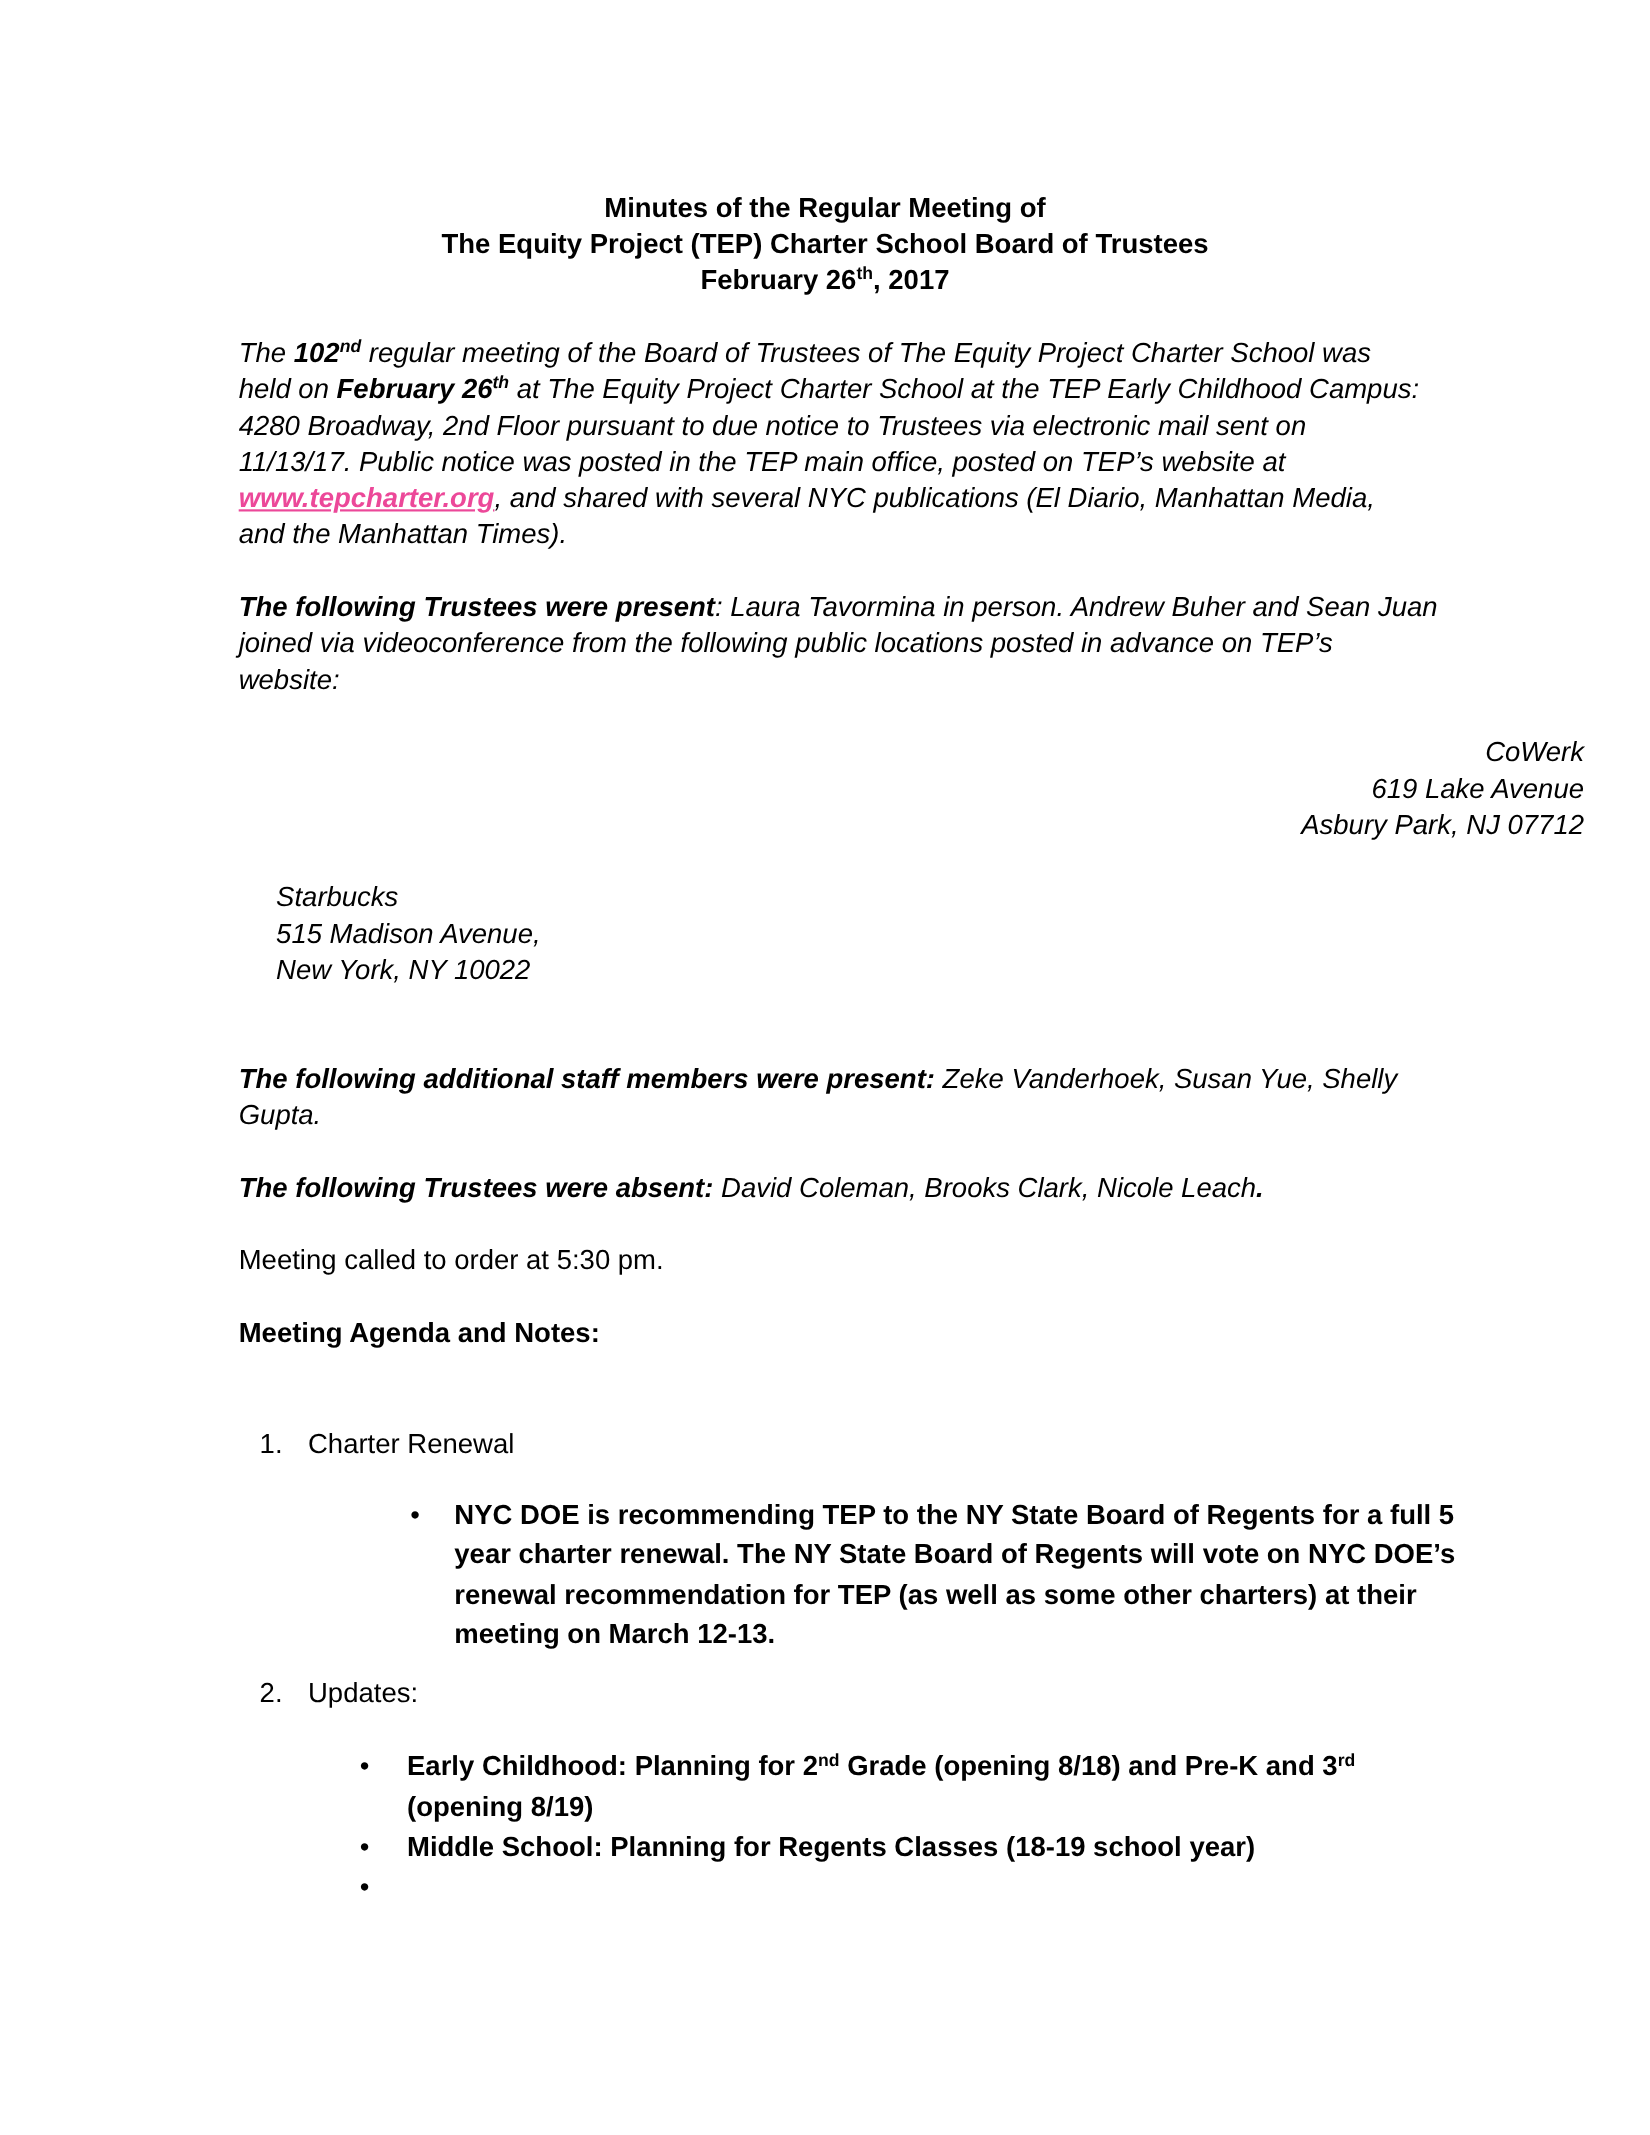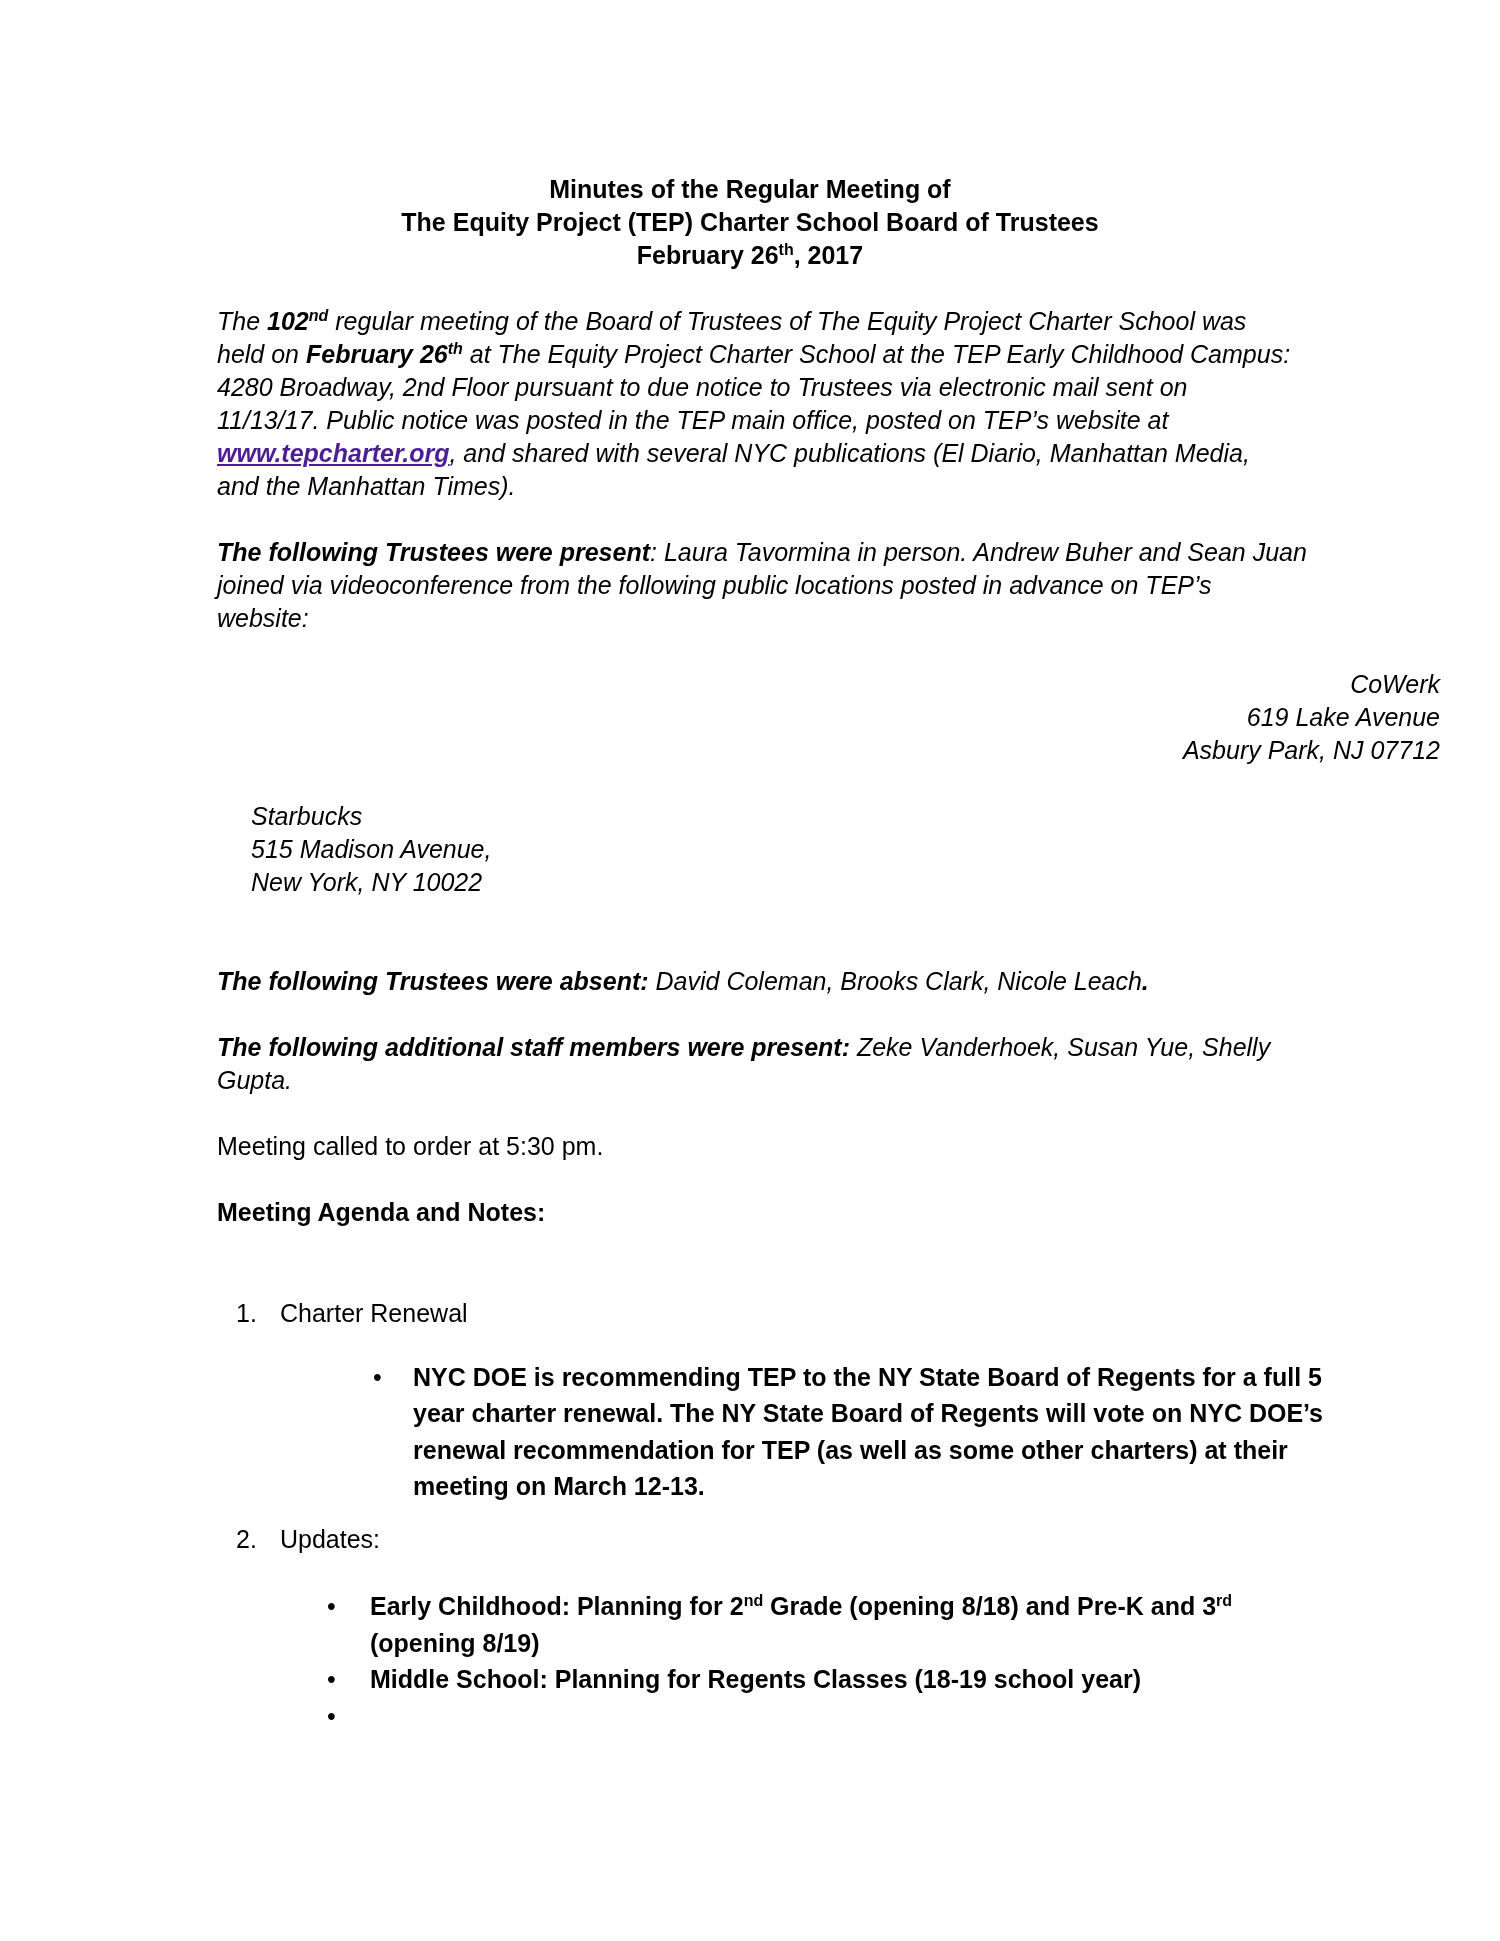--- a/index.html
+++ b/index.html
@@ -29,21 +29,21 @@
     .addr1 { padding-left: 30px; text-align: right; }
     .addr2 { padding-left: 34px; }
     sup {
       font-size: 16px;
       line-height: 0;
       vertical-align: baseline;
       position: relative;
       top: -9px;
     }
     a.doclink {
-      color: #4c1d95;
+      color: #ec4899;
       font-weight: bold;
       text-decoration: underline;
       cursor: pointer;
     }
     
     .list { line-height: 36.5px; }
     .num-item { display: flex; margin-left: 19px; }
     .num-item .num { width: 44px; flex: 0 0 44px; }
     .num-item-1 { margin-bottom: 27px; }
     .num-item-2 { margin-bottom: 31px; }
@@ -75,24 +75,24 @@
 website:</span></p>
 
   <p class="para pre addr1"><span>CoWerk
 619 Lake Avenue
 Asbury Park, NJ 07712</span></p>
 
   <p class="para pre addr2 mb2"><span>Starbucks
 515 Madison Avenue,
 New York, NY 10022</span></p>
 
-  <p class="para pre"><b>The following Trustees were absent:</b><span>  David Coleman, Brooks Clark, Nicole Leach</span><b>.</b></p>
-
   <p class="para pre"><b>The following additional staff members were present:</b><span> Zeke Vanderhoek, Susan Yue, Shelly
 Gupta.</span></p>
+
+  <p class="para pre"><b>The following Trustees were absent:</b><span>  David Coleman, Brooks Clark, Nicole Leach</span><b>.</b></p>
 
   <p class="para"><span>Meeting called to order at 5:30 pm.</span></p>
 
   <p class="para b mb2"><span>Meeting Agenda and Notes:</span></p>
 
   <div class="list">
 
     <div class="num-item num-item-1">
       <span class="num">1.</span>
       <span>Charter Renewal</span>

